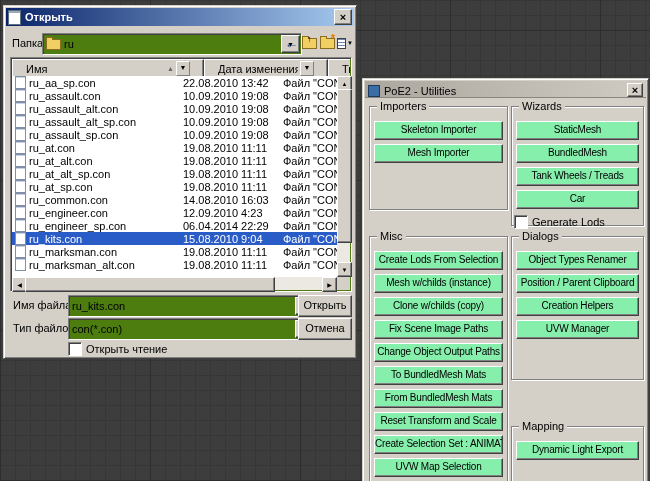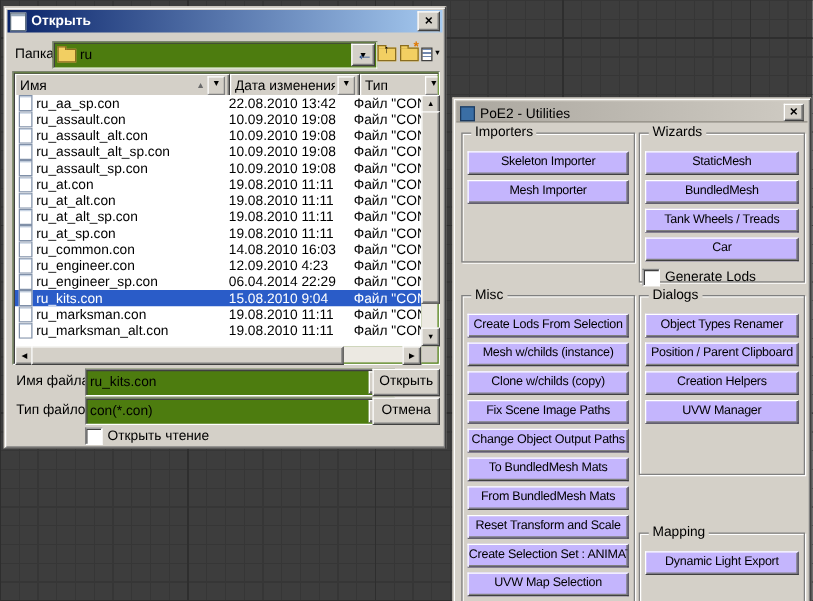--- a/index.html
+++ b/index.html
@@ -39,21 +39,21 @@
   .back{font-size:14px;font-weight:bold;color:#234a8c;line-height:1}
   .fold{position:relative;width:13px;height:9px;background:#f2cf62;border:1px solid #8a6d1f;flex:0 0 auto}
   .fold::before{content:"";position:absolute;top:-3px;left:-1px;width:5px;height:2px;background:#f2cf62;border:1px solid #8a6d1f;border-bottom:none}
   .up-ovl{position:absolute;top:2px;left:6px;font-size:9px;font-weight:bold;color:#000;line-height:1}
   .new-ovl{position:absolute;top:0;right:1px;font-size:11px;font-weight:bold;color:#e07800;line-height:1}
   .views-ico{width:9px;height:9px;border:1px solid #404040;background:repeating-linear-gradient(180deg,#7088b0 0 1px,#fff 1px 3px)}
   .views-dd{font-size:6px;margin-left:1px}
 
   
   .fl-header{position:absolute;left:1px;top:1px;width:338px;height:17px;display:flex;overflow:hidden}
-  .hcell{flex:0 0 auto;display:flex;align-items:center;gap:2px;padding:0 3px;height:17px;background:#d4d0c8;border:1px solid;border-color:#fff #404040 #404040 #fff;box-shadow:inset -1px -1px 0 #808080}
+  .hcell{flex:0 0 auto;display:flex;align-items:center;gap:2px;padding:0 13px;height:17px;background:#d4d0c8;border:1px solid;border-color:#fff #404040 #404040 #fff;box-shadow:inset -1px -1px 0 #808080}
   .hlabel{flex:1;overflow:hidden;white-space:nowrap}
   .sort{font-size:7px;color:#6a6a6a;line-height:1}
   .hfilter{flex:0 0 auto;width:12px;height:13px;background:#d4d0c8;border:1px solid;border-color:#fff #808080 #808080 #fff;font-size:7px;line-height:12px;text-align:center}
   .col0{width:164px}.col1{width:96px}.col2{width:62px}
   .fl-body{position:absolute;left:1px;top:18px;width:325px;bottom:14px;overflow:hidden;background:#fff}
   .frow{height:13px;display:flex;align-items:center;white-space:nowrap}
   .frow.sel{background:#2a5cc8;color:#fff}
   .fcell{overflow:hidden;flex:0 0 auto}
   .fc0{width:164px;display:flex;align-items:center;gap:3px;padding-left:3px}
   .fc1{width:96px;padding-left:4px}
@@ -72,21 +72,21 @@
   .hthumb{position:absolute;top:0;left:13px;width:248px;height:13px}
   .scorner{position:absolute;right:1px;bottom:1px;width:13px;height:13px;background:#d4d0c8}
 
   
   .pbtn{text-align:center;line-height:18px;font-size:11px;overflow:hidden;white-space:nowrap}
   .chk{background:#fff}
 
   
   .grp{border:1px solid #808080;box-shadow:inset 1px 1px 0 #fff, 1px 1px 0 #fff;padding-top:14px}
   .grp-label{position:absolute;top:-6px;left:7px;background:#d4d0c8;padding:0 3px;line-height:11px;font-size:11px;white-space:nowrap}
-  .ubtn{height:17px;margin:0 auto 4px;background:#c4b5fd;border:1px solid;border-color:#fff #404040 #404040 #fff;box-shadow:inset -1px -1px 0 #808080;text-align:center;line-height:15px;font-size:10px;letter-spacing:-0.2px;overflow:hidden;white-space:nowrap}
+  .ubtn{height:17px;margin:0 auto 4px;background:#86efac;border:1px solid;border-color:#fff #404040 #404040 #fff;box-shadow:inset -1px -1px 0 #808080;text-align:center;line-height:15px;font-size:10px;letter-spacing:-0.2px;overflow:hidden;white-space:nowrap}
   .lcol .ubtn{width:127px}
   .rcol .ubtn{width:121px}
 </style>
 </head>
 <body>
 
 <div class="screen">
 
   <div class="win" style="left:3px;top:5px;width:352px;height:352px">
     <div class="titlebar abs" style="left:2px;top:2px;right:2px;height:18px">

